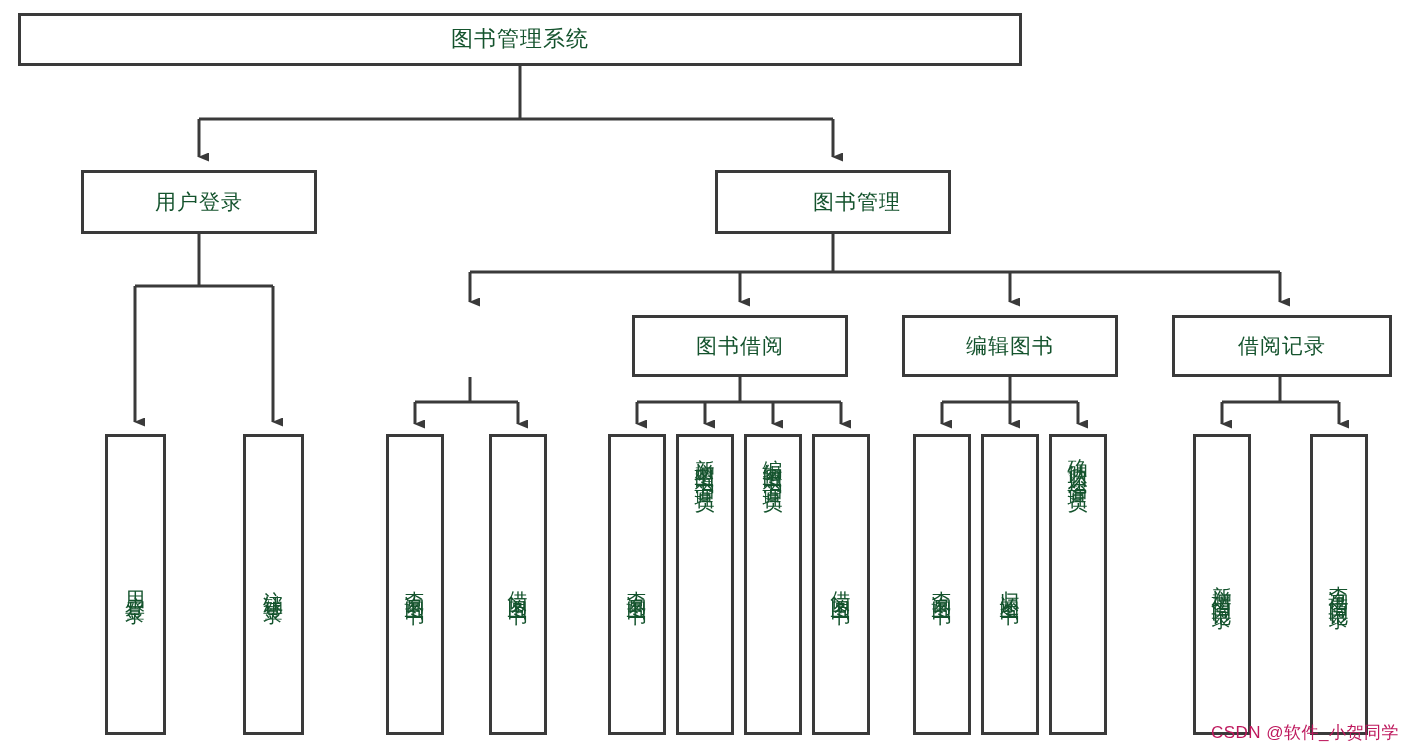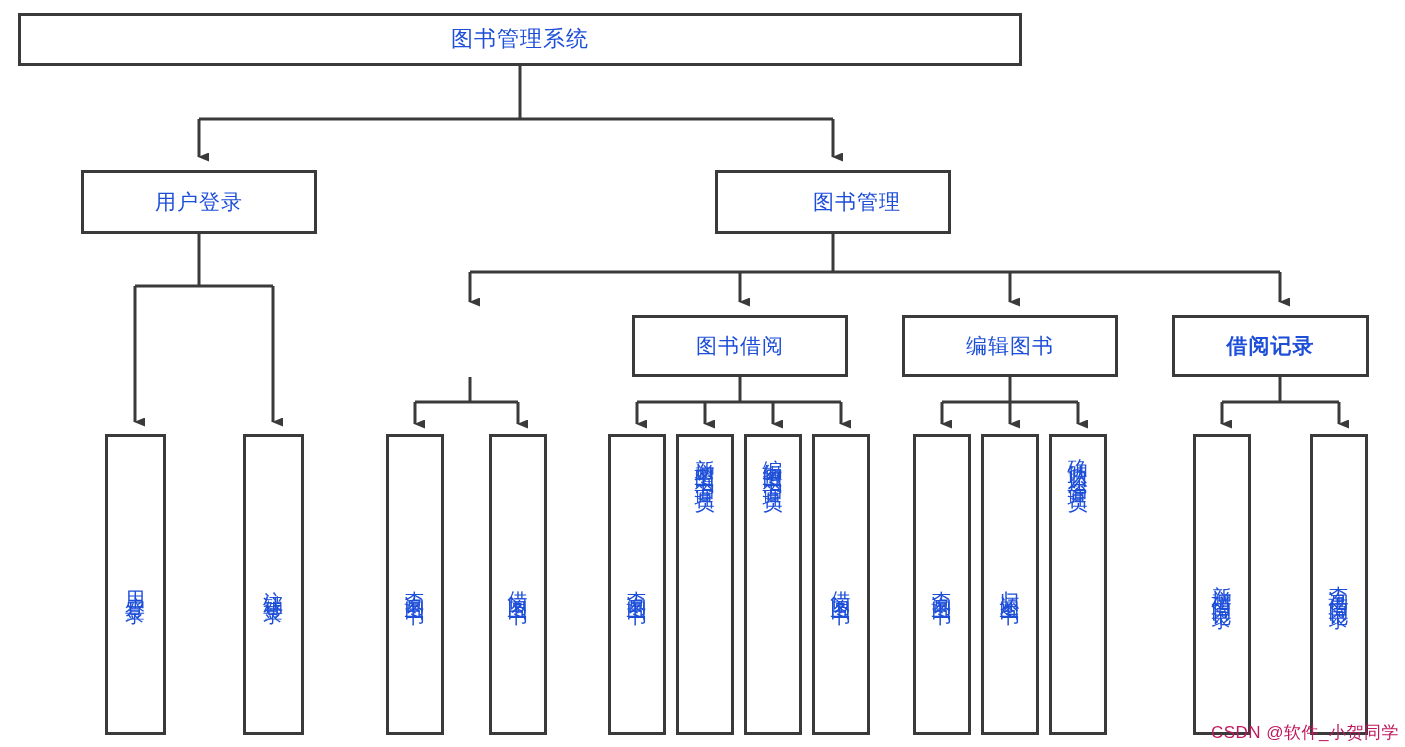--- a/index.html
+++ b/index.html
@@ -19,21 +19,21 @@
     display:flex;
     align-items:center;
     justify-content:center;
     color:#1a1a1a;
   }
   .node-label{
     font-size:21px;
     line-height:1.1;
     letter-spacing:1px;
     white-space:nowrap;
-    color:#1d4ed8;
+    color:#14532d;
   }
   .node.root .node-label{font-size:22px;}
   .node.leaf{
     align-items:flex-start;
     justify-content:center;
     padding-top:6px;
   }
   .node.leaf.centered{align-items:center;padding-top:0;}
   .node.leaf .node-label{
     writing-mode:vertical-rl;
@@ -119,21 +119,21 @@
   <div class="node" style="left:715px;top:170px;width:236px;height:64px;padding-left:48px;">
     <span class="node-label">图书管理</span>
   </div>
 
   <div class="node" style="left:632px;top:315px;width:216px;height:62px;">
     <span class="node-label">图书借阅</span>
   </div>
   <div class="node" style="left:902px;top:315px;width:216px;height:62px;">
     <span class="node-label">编辑图书</span>
   </div>
-  <div class="node" style="left:1172px;top:315px;width:197px;height:62px;font-weight:bold;">
+  <div class="node" style="left:1172px;top:315px;width:220px;height:62px;">
     <span class="node-label">借阅记录</span>
   </div>
 
   <div class="node leaf centered" style="left:105px;top:434px;width:61px;height:301px;">
     <span class="node-label">用户登录</span>
   </div>
   <div class="node leaf centered" style="left:243px;top:434px;width:61px;height:301px;">
     <span class="node-label">注销登录</span>
   </div>
 

